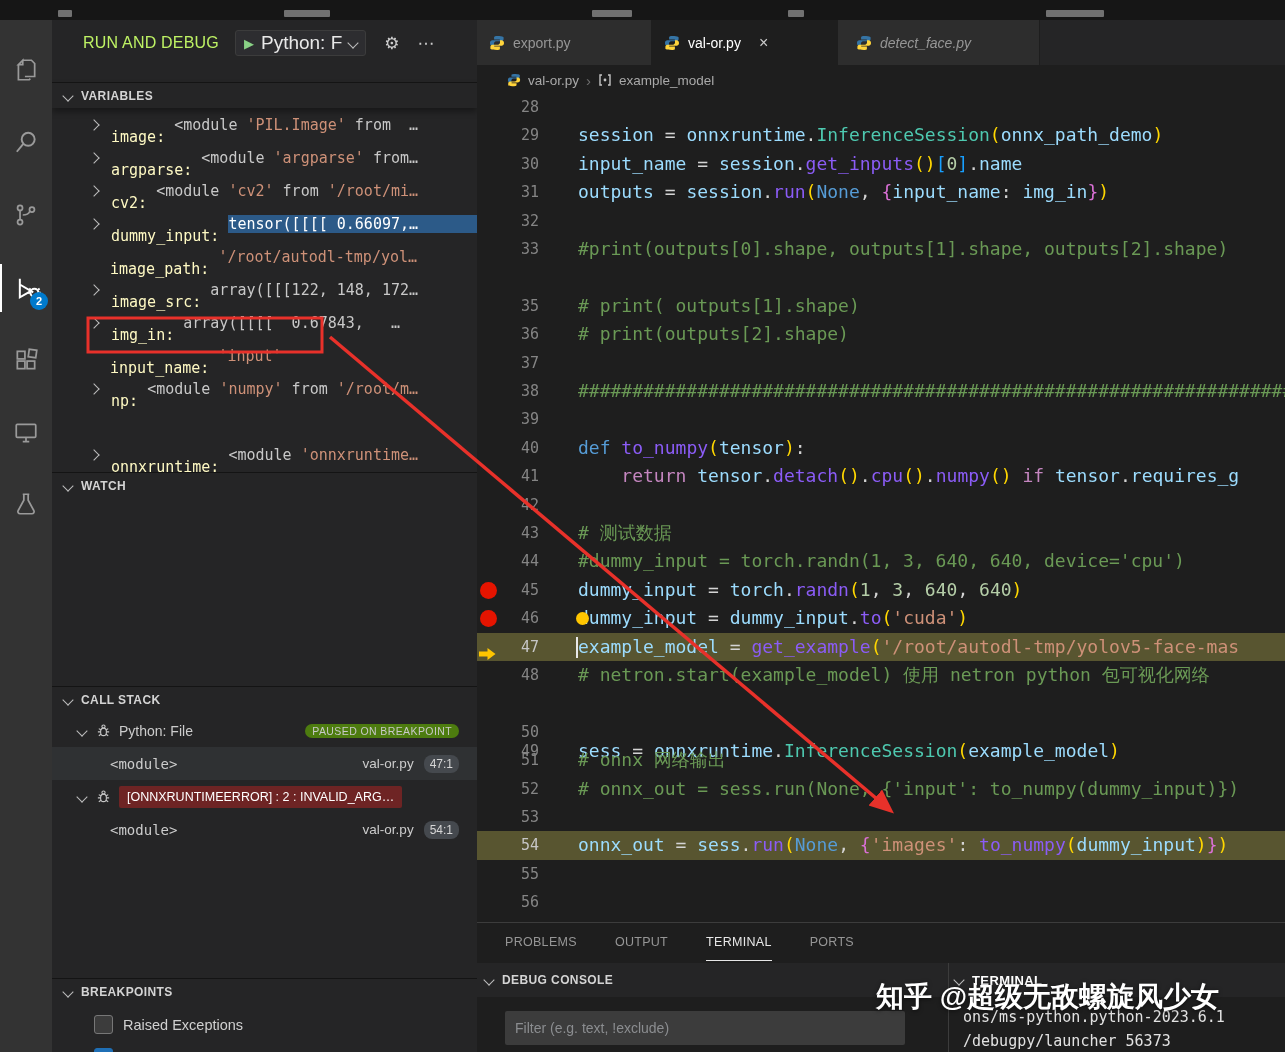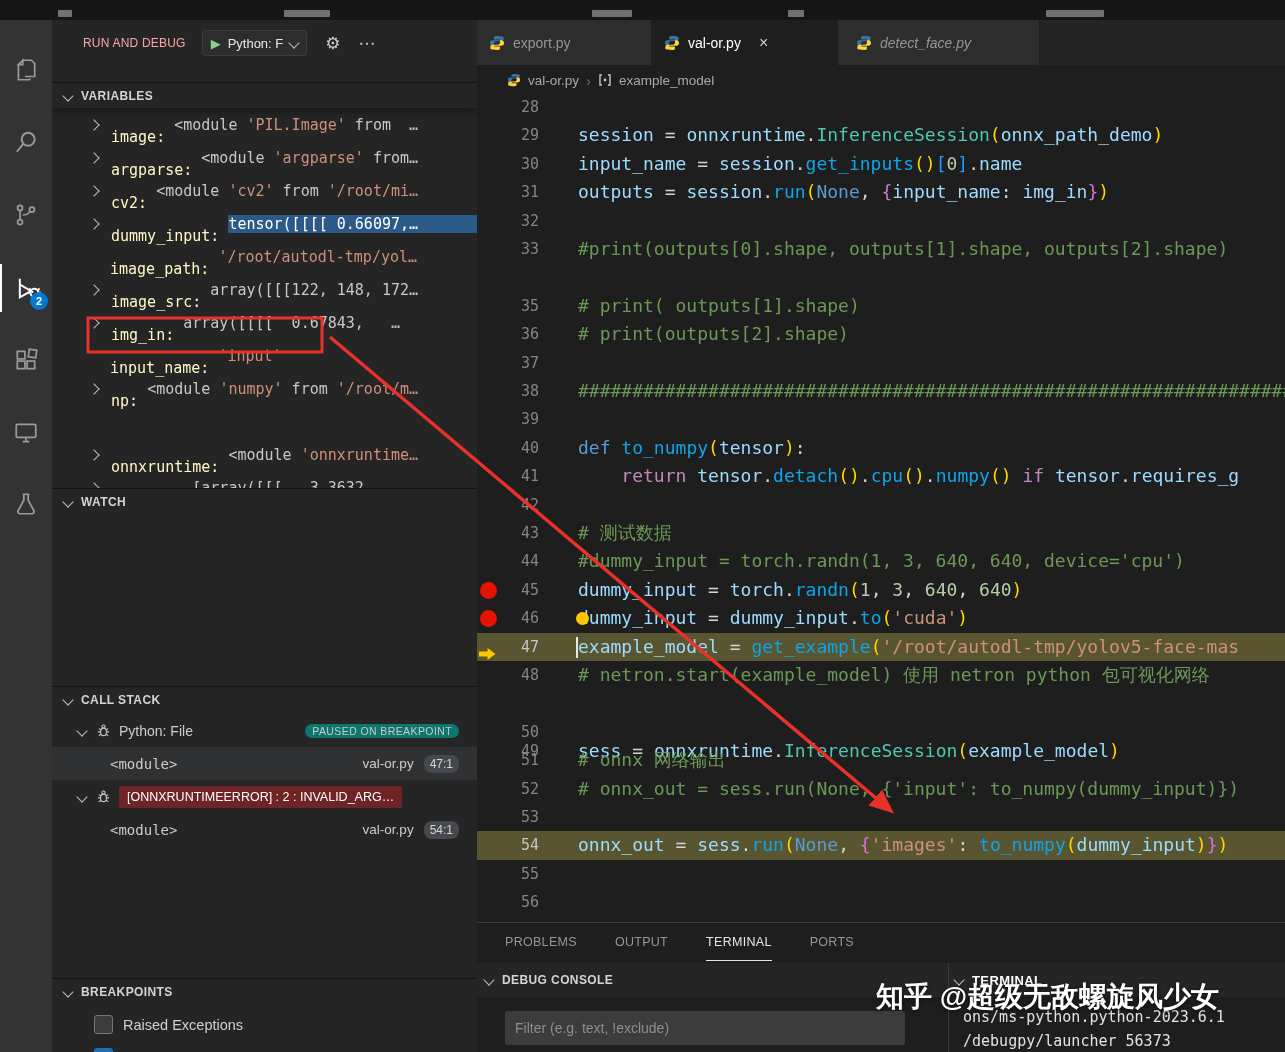--- a/index.html
+++ b/index.html
@@ -8,24 +8,24 @@
   .titlebar{position:absolute;left:0;top:0;width:1285px;height:20px;background:#161616;}
   .tfrag{position:absolute;top:10px;height:7px;background:#bdbdbd;opacity:.55;border-radius:1px;}
   
   .activitybar{position:absolute;left:0;top:20px;width:52px;height:1032px;background:#333333;}
   .abicon{position:absolute;left:0;width:52px;height:48px;display:flex;align-items:center;justify-content:center;color:#9a9a9a;cursor:pointer;}
   .abicon.active{color:#ffffff;border-left:2px solid #ffffff;}
   .abbadge{position:absolute;right:6px;bottom:2px;min-width:18px;height:18px;border-radius:9px;background:#007acc;color:#fff;font-size:11px;line-height:18px;text-align:center;font-weight:700;}
   
   .sidebar{position:absolute;left:52px;top:20px;width:425px;height:1032px;background:#252526;color:#cccccc;overflow:hidden;}
   .sb-toprow{position:absolute;left:0;top:8px;width:100%;height:30px;display:flex;align-items:center;}
-  .sb-title{margin-left:31px;font-size:12px;font-weight:400;color:#fca5a5;letter-spacing:.2px;white-space:nowrap;}
+  .sb-title{margin-left:31px;font-size:16px;font-weight:400;color:#bef264;letter-spacing:.2px;white-space:nowrap;}
   .launch{margin-left:16px;height:24px;background:#2d2d30;border:1px solid #3c3c3c;border-radius:3px;display:flex;align-items:center;padding:0 8px;gap:7px;cursor:pointer;}
   .playglyph{color:#89d185;font-size:13px;line-height:1;}
-  .launch-label{font-size:13px;color:#e8e8e8;white-space:nowrap;}
+  .launch-label{font-size:19px;color:#e8e8e8;white-space:nowrap;}
   .hdrbtn{margin-left:18px;font-size:17px;color:#cccccc;cursor:pointer;line-height:1;}
   .chev{display:inline-block;width:7px;height:7px;border-right:1.5px solid #bdbdbd;border-bottom:1.5px solid #bdbdbd;}
   .chev.down{transform:rotate(45deg);}
   .chev.right{transform:rotate(-45deg);}
   .section-hdr{position:absolute;left:0;width:100%;height:26px;display:flex;align-items:center;gap:9px;padding-left:12px;box-sizing:border-box;background:#252526;border-top:1px solid rgba(0,0,0,.45);font-size:12px;font-weight:700;letter-spacing:.4px;color:#d4d4d4;z-index:3;cursor:pointer;}
   .section-hdr.shadow{box-shadow:0 4px 6px rgba(0,0,0,.35);}
   #variables-rows{position:absolute;left:0;top:88px;width:425px;height:382px;overflow:hidden;z-index:1;}
   .var-row{position:absolute;left:0;width:425px;height:33px;display:flex;align-items:center;font-family:"DejaVu Sans Mono",monospace;font-size:15px;white-space:pre;cursor:pointer;}
   .var-row .chev{margin-left:38px;flex:0 0 auto;}
   .chev-spacer{display:inline-block;width:7px;margin-left:38px;flex:0 0 auto;}
@@ -33,21 +33,21 @@
   .vvalue{color:#c8c8c8;overflow:hidden;white-space:pre;}
   .vvalue.vsel-bg{background:#2c5a88;flex:1;}
   .tk-val{color:#c8c8c8;} .tk-sel{color:#ffffff;}
   
   .cs-row{position:absolute;left:0;width:425px;height:33px;display:flex;align-items:center;font-size:14px;color:#cccccc;cursor:pointer;}
   .cs-row.focused{background:#2f3133;}
   .cs-row .chev{margin-left:26px;flex:0 0 auto;}
   .cs-ico{margin-left:10px;flex:0 0 auto;display:flex;}
   .cs-label{margin-left:8px;white-space:nowrap;}
   .cs-frame-label{margin-left:58px;white-space:nowrap;font-family:"DejaVu Sans Mono",monospace;font-size:14px;}
-  .pausedbadge{margin-left:auto;margin-right:18px;background:#0f766e;color:#c9c9c9;font-size:10.5px;letter-spacing:.4px;padding:1px 7px;border-radius:9px;white-space:nowrap;}
+  .pausedbadge{margin-left:auto;margin-right:18px;background:#4d7c0f;color:#c9c9c9;font-size:10.5px;letter-spacing:.4px;padding:1px 7px;border-radius:9px;white-space:nowrap;}
   .errbadge{margin-left:8px;margin-right:18px;background:#6e2424;color:#ffffff;font-size:12.5px;padding:4px 8px;border-radius:2px;white-space:nowrap;overflow:hidden;max-width:312px;}
   .cs-file{margin-left:auto;font-size:13.5px;color:#cccccc;white-space:nowrap;}
   .cs-line{margin-left:10px;margin-right:18px;background:#45494e;color:#d6d6d6;font-size:12px;padding:2px 6px;border-radius:8px;white-space:nowrap;}
   
   .bp-row{position:absolute;left:0;width:425px;height:33px;display:flex;align-items:center;cursor:pointer;}
   .bp-check{margin-left:42px;width:17px;height:17px;border:1px solid #777;border-radius:3px;background:#3c3c3c;flex:0 0 auto;}
   .bp-check.checked{background:#1f6fb5;border-color:#1f6fb5;}
   .bp-label{margin-left:10px;font-size:14.5px;color:#d0d0d0;}
   
   .editorwrap{position:absolute;left:477px;top:20px;width:808px;height:1032px;background:#1e1e1e;overflow:hidden;}
@@ -61,21 +61,21 @@
   .code{position:absolute;left:0;top:73px;width:808px;height:829px;overflow:hidden;font-family:"DejaVu Sans Mono",monospace;font-size:18px;}
   .cl{position:absolute;left:0;width:808px;height:28.4px;line-height:28.4px;white-space:pre;cursor:text;}
   .cl.hl{background:rgba(255,242,102,0.26);}
   .ln{position:absolute;left:14px;top:0;width:48px;text-align:right;color:#858585;font-size:15px;cursor:pointer;}
   .ln.lnhl{color:#c6c6c6;}
   .txt{position:absolute;left:101px;top:0;white-space:pre;}
   .bpdot{position:absolute;left:3px;top:6px;width:17px;height:17px;border-radius:50%;background:#e51400;cursor:pointer;}
   .curarrow{position:absolute;left:1px;top:8px;}
   .inline-dot{position:absolute;left:99px;top:8px;width:13px;height:13px;border-radius:50%;background:#ffc600;}
   .caret{position:absolute;left:99px;top:4px;width:2px;height:21px;background:#e8e8e8;}
-  .tk-kw{color:#569cd6}.tk-ctl{color:#c586c0}.tk-fn{color:#0ea5e9}.tk-str{color:#ce9178}.tk-num{color:#b5cea8}.tk-var{color:#9cdcfe}.tk-cls{color:#4ec9b0}.tk-cmt{color:#6a9955}.tk-pun{color:#d4d4d4}.tk-bg{color:#ffd700}.tk-bp{color:#da70d6}.tk-bb{color:#179fff}
+  .tk-kw{color:#569cd6}.tk-ctl{color:#c586c0}.tk-fn{color:#8b5cf6}.tk-str{color:#ce9178}.tk-num{color:#b5cea8}.tk-var{color:#9cdcfe}.tk-cls{color:#4ec9b0}.tk-cmt{color:#6a9955}.tk-pun{color:#d4d4d4}.tk-bg{color:#ffd700}.tk-bp{color:#da70d6}.tk-bb{color:#179fff}
   
   .panel{position:absolute;left:0;top:902px;width:808px;height:130px;background:#1e1e1e;border-top:1px solid #3c3c3c;}
   .panel-tabs{position:absolute;left:28px;top:0;height:38px;display:flex;gap:38px;align-items:center;}
   .ptab{font-size:12.5px;letter-spacing:.3px;color:#969696;height:38px;display:flex;align-items:center;cursor:pointer;border-bottom:1.5px solid transparent;box-sizing:border-box;}
   .ptab.active{color:#e7e7e7;border-bottom:1.5px solid #e7e7e7;}
   .panel-band{position:absolute;left:0;top:40px;width:808px;height:34px;background:#252526;display:flex;align-items:center;}
   .band-hdr{display:flex;align-items:center;gap:9px;font-size:12px;font-weight:700;letter-spacing:.4px;color:#d4d4d4;cursor:pointer;}
   .filterbox{position:absolute;left:28px;top:88px;width:400px;height:34px;background:#3c3c3c;border:none;border-radius:2px;color:#cccccc;font-size:14px;padding:0 10px;box-sizing:border-box;font-family:"Liberation Sans",sans-serif;}
   .filterbox::placeholder{color:#8b8d90;}
   .vdivider{position:absolute;left:471px;top:40px;width:1px;height:90px;background:#3c3c3c;}
@@ -172,21 +172,21 @@
         <div class="var-row" style="top: 99px;"><span class="chev right"></span><span class="vname">dummy_input: </span><span class="vvalue vsel-bg"><span class="tk-sel">tensor([[[[ 0.66097,…</span></span></div>
         <div class="var-row" style="top: 132px;"><span class="chev-spacer"></span><span class="vname">image_path: </span><span class="vvalue"><span class="tk-str">'/root/autodl-tmp/yol…</span></span></div>
         <div class="var-row" style="top: 165px;"><span class="chev right"></span><span class="vname">image_src: </span><span class="vvalue"><span class="tk-val">array([[[122, 148, 172…</span></span></div>
         <div class="var-row" style="top: 198px;"><span class="chev right"></span><span class="vname">img_in: </span><span class="vvalue"><span class="tk-val">array([[[[  0.67843,   …</span></span></div>
         <div class="var-row" style="top: 231px;"><span class="chev-spacer"></span><span class="vname">input_name: </span><span class="vvalue"><span class="tk-str">'input'</span></span></div>
         <div class="var-row" style="top: 264px;"><span class="chev right"></span><span class="vname">np: </span><span class="vvalue"><span class="tk-val">&lt;module </span><span class="tk-str">'numpy'</span><span class="tk-val"> from </span><span class="tk-str">'/root/m…</span></span></div>
         <div class="var-row" style="top: 330px;"><span class="chev right"></span><span class="vname">onnxruntime: </span><span class="vvalue"><span class="tk-val">&lt;module </span><span class="tk-str">'onnxruntime…</span></span></div>
         <div class="var-row" style="top: 363px;"><span class="chev right"></span><span class="vname">outputs: </span><span class="vvalue"><span class="tk-val">[array([[[   3.3632</span></span></div>
       </div>
 
-    <div class="section-hdr" style="top:468px;">
+    <div class="section-hdr" style="top:452px;">
       <span class="chev down"></span>
       <span>WATCH</span>
     </div>
 
     <div class="section-hdr" style="top:666px;">
       <span class="chev down"></span>
       <span>CALL STACK</span>
     </div>
     <div id="callstack-rows">
         <div class="cs-row" style="top: 694px; position: absolute;">

